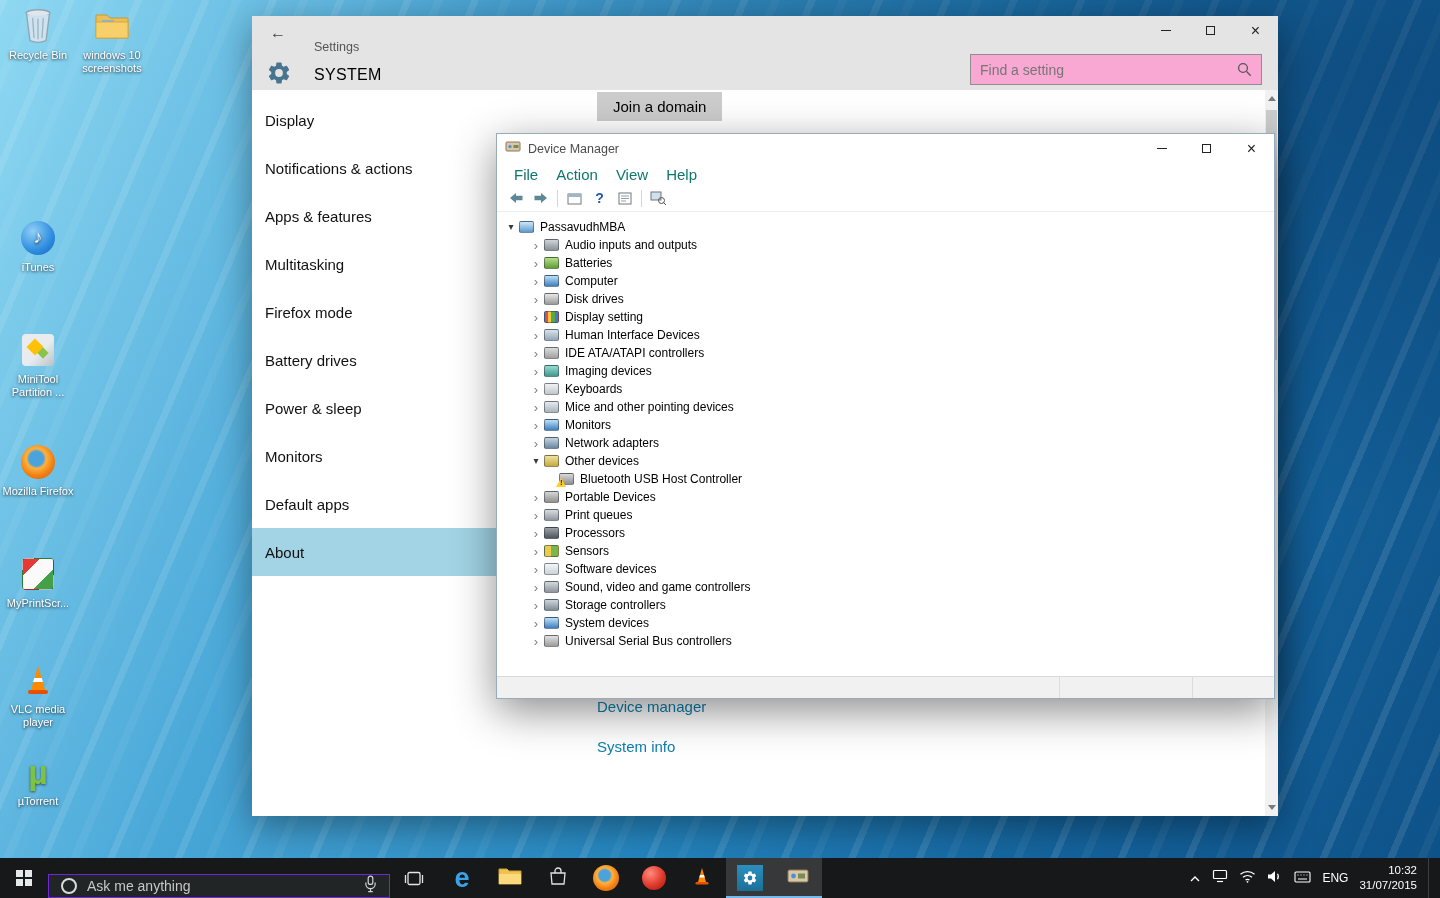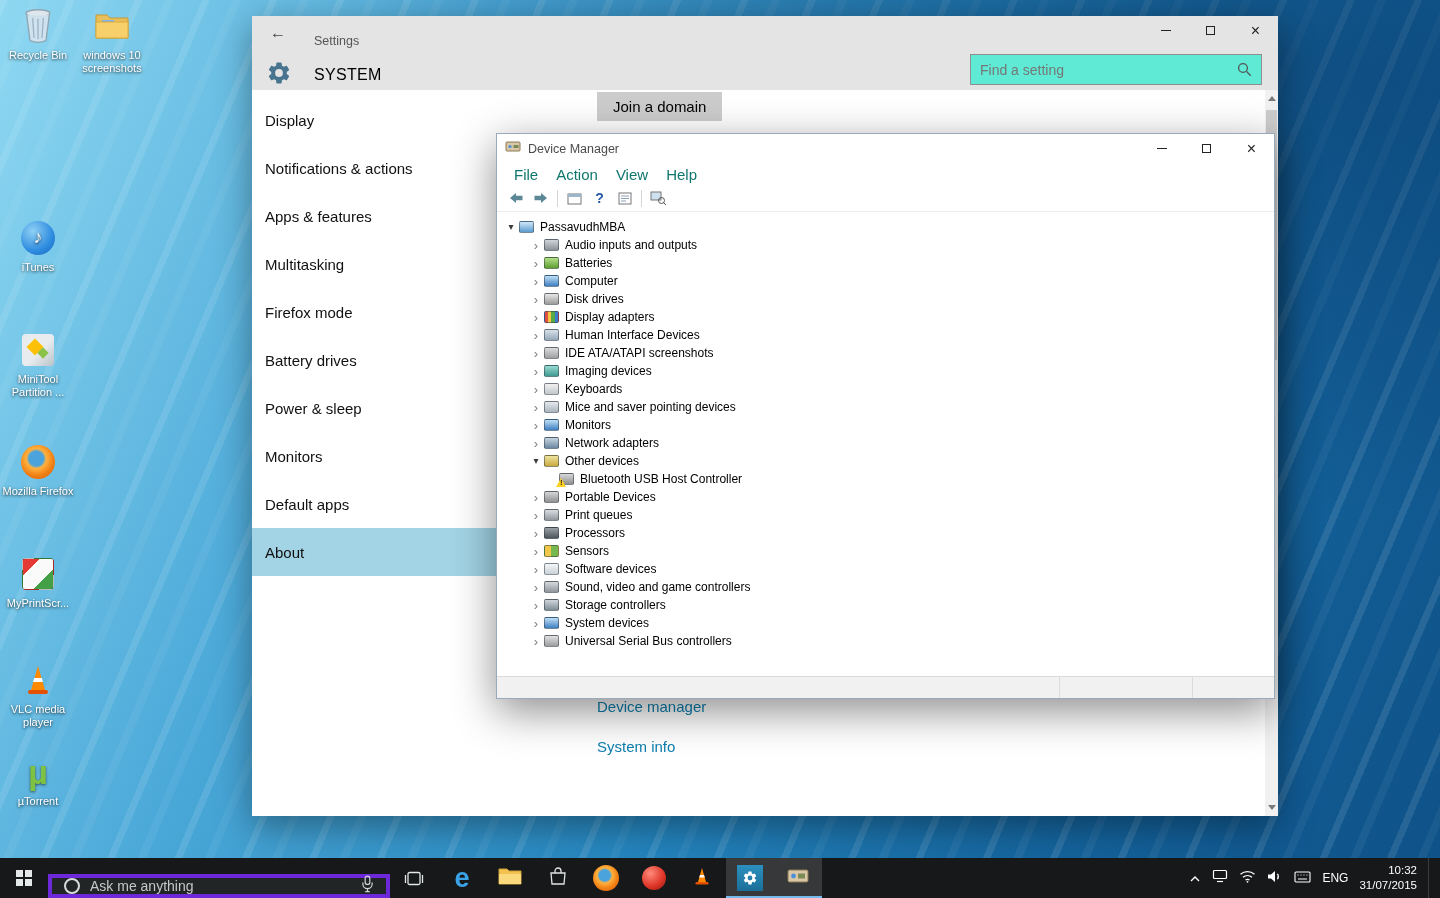--- a/index.html
+++ b/index.html
@@ -27,29 +27,29 @@
   .mtool::after { content:""; position:absolute; left:17px; top:15px; width:8px; height:8px; background:#8bc34a; transform:rotate(45deg); }
   .mps { width:32px; height:32px; border-radius:4px; background:linear-gradient(135deg,#e53935 0 28%,#fafafa 28% 68%,#43a047 68%); border:1px solid rgba(0,0,0,.25); }
   .utor::before { content:"\00B5"; color:#7dc242; font-size:34px; font-weight:bold; text-shadow:0 1px 3px rgba(0,0,0,.6); }
 
   
   .win-settings { position:absolute; left:252px; top:16px; width:1026px; height:800px; background:#fff;
                   box-shadow:0 10px 34px rgba(0,0,0,.38); z-index:5; color:#000; }
   .s-header { position:relative; height:74px; background:#e4e4e4; }
   .s-back { position:absolute; left:18px; top:8px; width:24px; height:20px; color:#444; font-size:16px; }
   .s-back::before { content:"\2190"; }
-  .s-title { position:absolute; left:62px; top:18px; font-size:12.5px; color:#555; }
+  .s-title { position:absolute; left:62px; top:24px; font-size:12.5px; color:#555; }
   .s-controls { position:absolute; right:0; top:0; display:flex; }
   .wctrl { width:45px; height:29px; display:flex; align-items:center; justify-content:center; }
   .g-min { display:block; width:10px; height:1px; background:#222; }
   .g-max { display:block; width:9px; height:9px; border:1px solid #222; }
   .g-close::before { content:"\00D7"; font-size:16px; color:#222; line-height:1; }
   .s-gear { position:absolute; left:14px; top:44px; }
   .s-section { position:absolute; left:62px; top:50px; font-size:16px; letter-spacing:.3px; color:#000; }
-  .s-search { position:absolute; right:16px; top:38px; width:292px; height:31px; background:#5eead4;
+  .s-search { position:absolute; right:16px; top:38px; width:292px; height:31px; background:#f9a8d4;
               border:1px solid #8f8f8f; display:flex; align-items:center;gap:36px; }
   .s-search input { flex:1; border:0; outline:0; padding:0 9px; font-size:14px; font-family:"Liberation Sans",sans-serif; color:#333; background:transparent; }
   .s-search input::placeholder { color:#767676; }
   .s-search .mag { margin-right:9px; display:flex; }
 
   .s-body { display:flex; height:726px; position:relative; }
   .s-sidebar { width:250px; padding-top:6px; }
   .s-item { height:48px; display:flex; align-items:center; padding-left:13px; font-size:15px; color:#111; }
   .s-item.selected { background:#a2d4e5; }
 
@@ -121,21 +121,21 @@
                border-top:1px solid #dadada; display:flex; justify-content:flex-end; }
   .dm-status .seg1 { width:133px; border-left:1px solid #dcdcdc; }
   .dm-status .seg2 { width:82px; border-left:1px solid #dcdcdc; }
 
   
   .taskbar { position:absolute; left:0; bottom:0; width:1440px; height:40px; background:#161819;
              display:flex; align-items:stretch; z-index:100; }
   .tb-start { width:48px; display:flex; align-items:center; justify-content:center; }
   .winlogo { width:16px; height:16px; display:grid; grid-template-columns:7px 7px; grid-template-rows:7px 7px; gap:2px; }
   .winlogo span { background:#e6e9ea; }
-  .tb-search { width:342px; background:#212526; border:4px solid #6d28d9; display:flex; align-items:center; padding:0 12px;margin-top:16px; }
+  .tb-search { width:342px; background:#212526; border:1px solid #6d28d9; display:flex; align-items:center; padding:0 12px;margin-top:16px; }
   .cortana-ring { width:16px; height:16px; border:2px solid #d9dcdd; border-radius:50%; flex:none; }
   .tb-search input { flex:1; background:transparent; border:0; outline:0; color:#c8c8c8; font-size:14px;
                      font-family:"Liberation Sans",sans-serif; padding:0 10px; }
   .tb-search input::placeholder { color:#c8c8c8; }
   .tb-slot { width:48px; display:flex; align-items:center; justify-content:center; position:relative; }
   .tb-slot.active { background:rgba(255,255,255,.14); box-shadow:inset 0 -2px 0 #76b9ed; }
   .edge-e::before { content:"e"; color:#3aa3e8; font-size:27px; font-weight:bold; line-height:1; }
   .settings-tile { width:26px; height:26px; background:linear-gradient(#2b8fbe,#1b6f99); display:flex; align-items:center; justify-content:center; }
   .tb-tray { margin-left:auto; display:flex; align-items:center; gap:11px; padding-right:6px; color:#fff; }
   .tray-txt { font-size:12px; color:#fff; }
@@ -360,46 +360,46 @@
           <span class="tlabel">Computer</span>
         </div>
       <div class="trow d1">
           <span class="arrow"></span>
           <span class="tico ic-disk"></span>
           <span class="tlabel">Disk drives</span>
         </div>
       <div class="trow d1">
           <span class="arrow"></span>
           <span class="tico ic-display"></span>
-          <span class="tlabel">Display adapters</span>
+          <span class="tlabel">Display setting</span>
         </div>
       <div class="trow d1">
           <span class="arrow"></span>
           <span class="tico ic-hid"></span>
           <span class="tlabel">Human Interface Devices</span>
         </div>
       <div class="trow d1">
           <span class="arrow"></span>
           <span class="tico ic-ide"></span>
-          <span class="tlabel">IDE ATA/ATAPI screenshots</span>
+          <span class="tlabel">IDE ATA/ATAPI controllers</span>
         </div>
       <div class="trow d1">
           <span class="arrow"></span>
           <span class="tico ic-imaging"></span>
           <span class="tlabel">Imaging devices</span>
         </div>
       <div class="trow d1">
           <span class="arrow"></span>
           <span class="tico ic-keyboard"></span>
           <span class="tlabel">Keyboards</span>
         </div>
       <div class="trow d1">
           <span class="arrow"></span>
           <span class="tico ic-mouse"></span>
-          <span class="tlabel">Mice and saver pointing devices</span>
+          <span class="tlabel">Mice and other pointing devices</span>
         </div>
       <div class="trow d1">
           <span class="arrow"></span>
           <span class="tico ic-monitor"></span>
           <span class="tlabel">Monitors</span>
         </div>
       <div class="trow d1">
           <span class="arrow"></span>
           <span class="tico ic-network"></span>
           <span class="tlabel">Network adapters</span>

